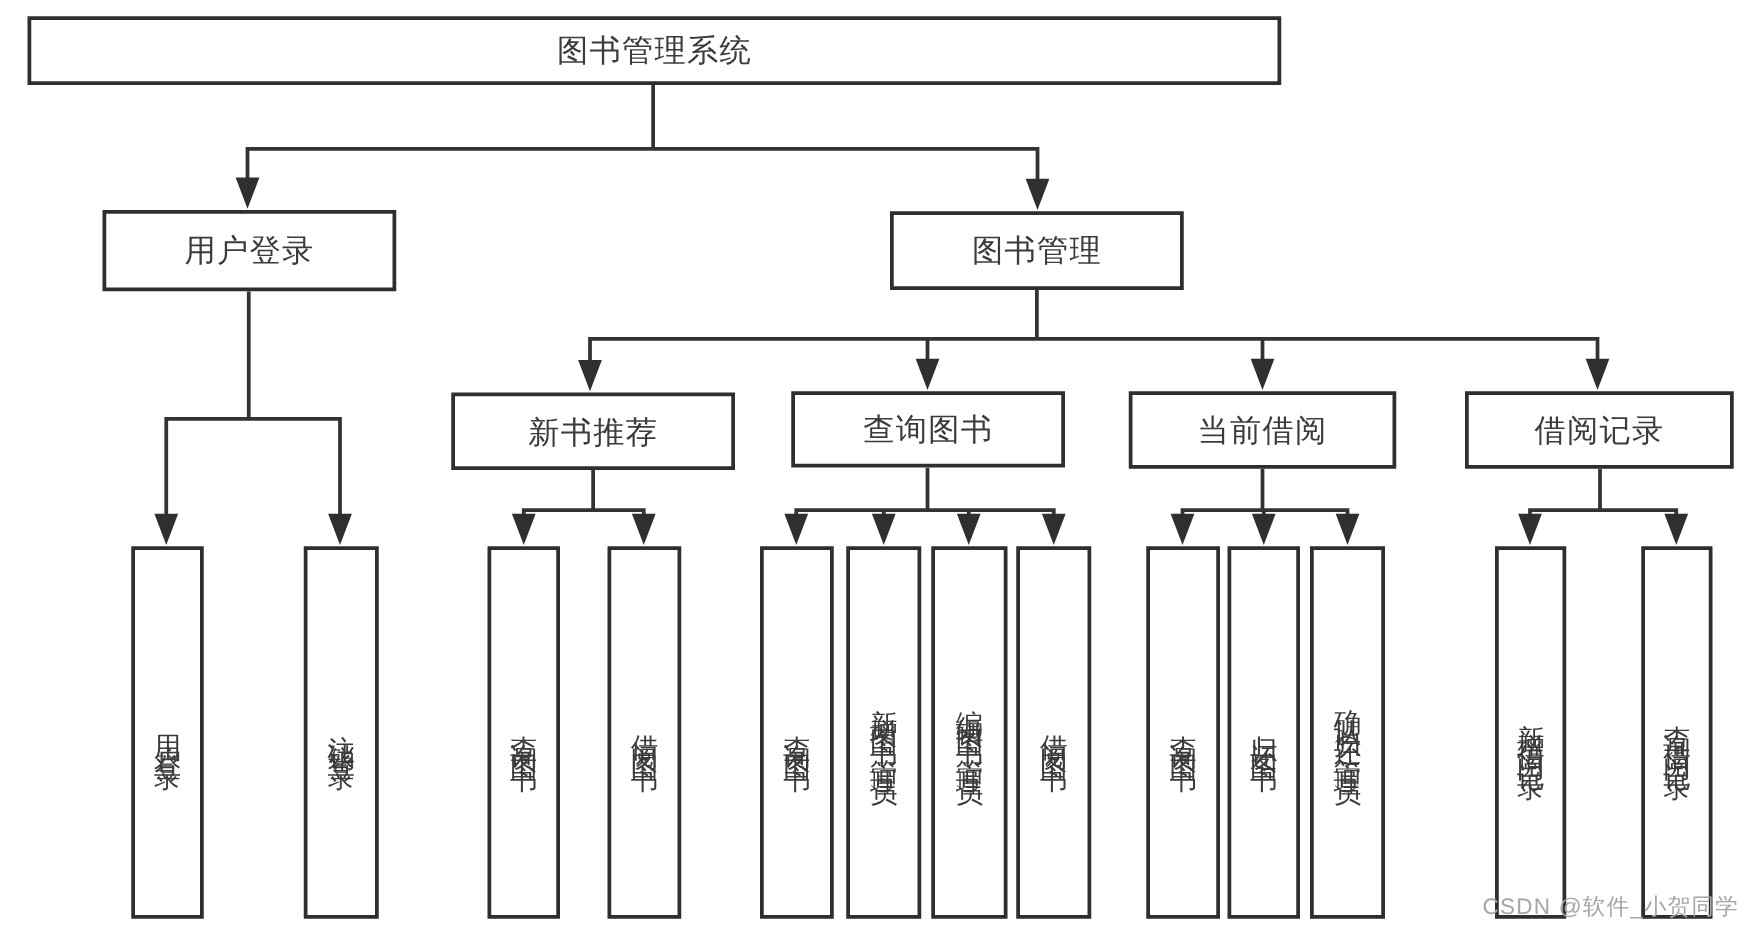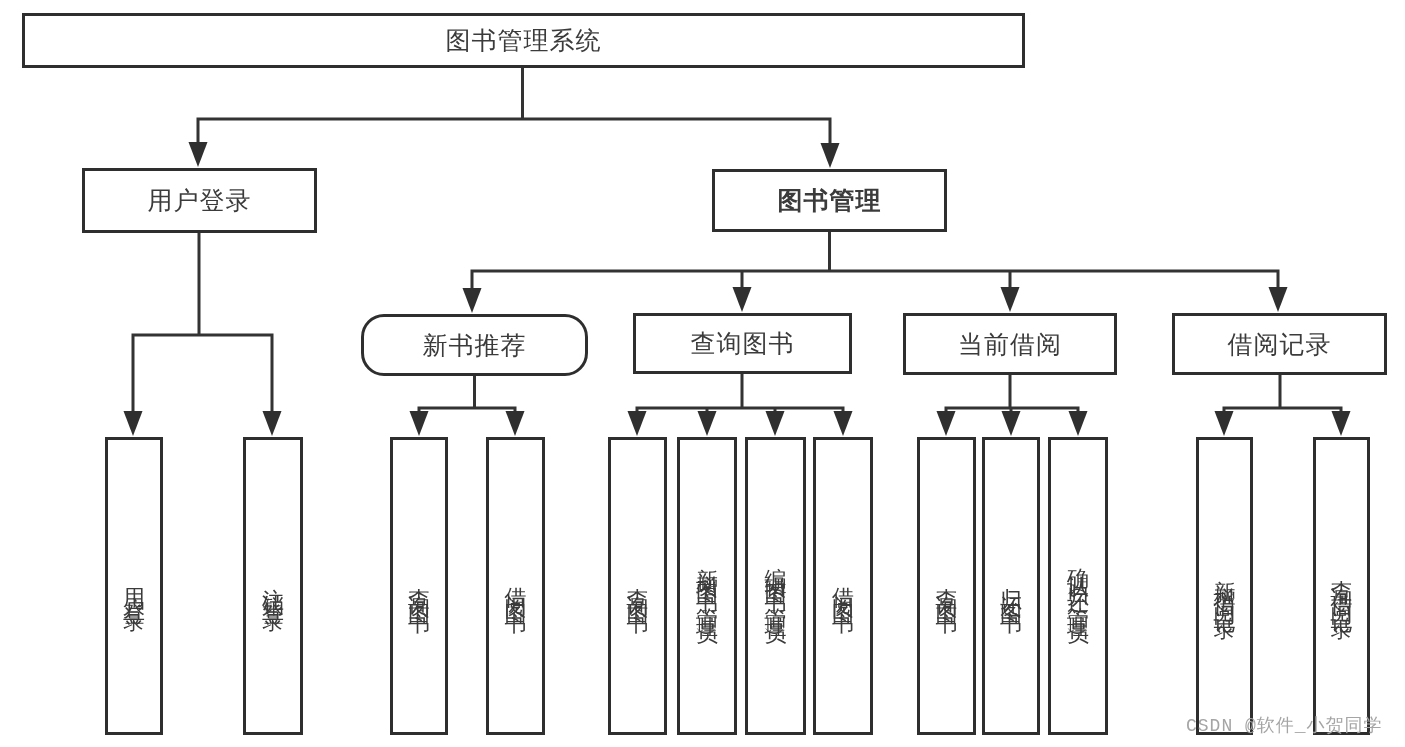--- a/index.html
+++ b/index.html
@@ -50,21 +50,20 @@
   }
   .watermark {
     position: absolute;
     left: 1186px;
     top: 713px;
     font-size: 18px;
     letter-spacing: 1px;
     color: #a5a5a5;
     white-space: nowrap;
     pointer-events: none;
-    font-family: Liberation Mono, monospace;
   }
 </style>
 </head>
 <body>
 
 <div class="canvas">
 
   <svg class="connectors" viewBox="0 0 1405 747" xmlns="http://www.w3.org/2000/svg">
     <g stroke="#333333" stroke-width="3" fill="none">
       <path d="M522.5,67 L522.5,119 M198,145 L198,119 L830,119 L830,146"></path>
@@ -98,25 +97,25 @@
     </g>
   </svg>
 
   <div class="node hbox" style="left:22px; top:13px; width:1003px; height:55px;">
     <span>图书管理系统</span>
   </div>
 
   <div class="node hbox" style="left:82px; top:168px; width:235px; height:65px;">
     <span>用户登录</span>
   </div>
-  <div class="node hbox" style="left:712px; top:169px; width:235px; height:63px;font-weight:bold;">
+  <div class="node hbox" style="left:712px; top:169px; width:235px; height:63px;">
     <span>图书管理</span>
   </div>
 
-  <div class="node hbox" style="left:361px; top:314px; width:227px; height:62px;border-radius:23px;">
+  <div class="node hbox" style="left:361px; top:314px; width:227px; height:62px;">
     <span>新书推荐</span>
   </div>
   <div class="node hbox" style="left:633px; top:313px; width:219px; height:61px;">
     <span>查询图书</span>
   </div>
   <div class="node hbox" style="left:903px; top:313px; width:214px; height:62px;font-family:Liberation Serif, serif;">
     <span>当前借阅</span>
   </div>
   <div class="node hbox" style="left:1172px; top:313px; width:215px; height:62px;">
     <span>借阅记录</span>

